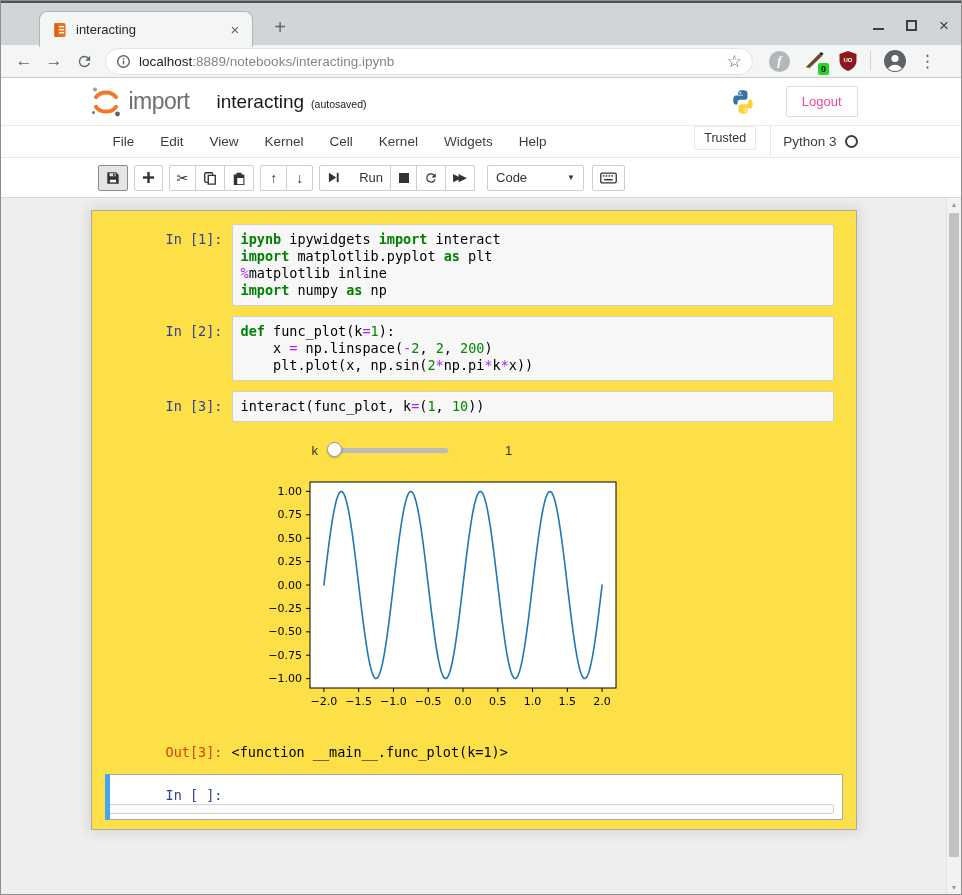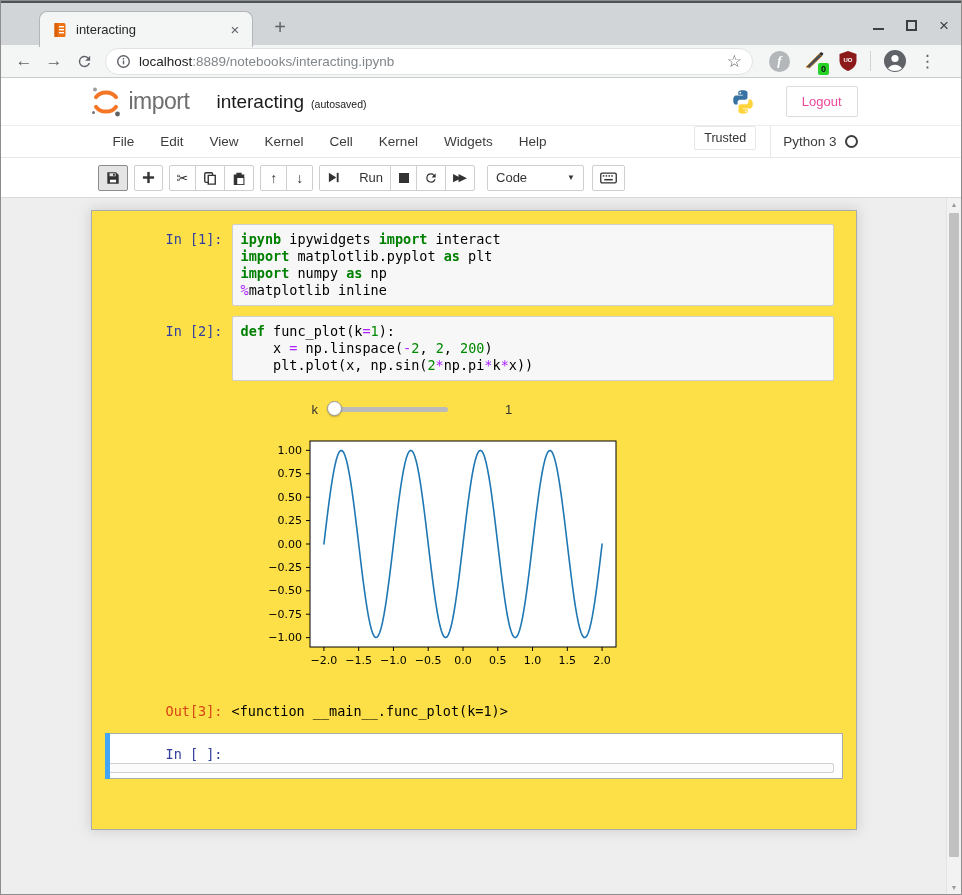--- a/index.html
+++ b/index.html
@@ -313,34 +313,40 @@
   </div>
 
   <div class="content">
     <div class="nb-container">
 
       <div class="cell">
         <div class="prompt">In [1]:</div>
         <div class="input-area">
             <div class="cm-line"><span class="tok-kw">ipynb</span><span class="tok-p"> ipywidgets </span><span class="tok-kw">import</span><span class="tok-p"> interact</span></div>
             <div class="cm-line"><span class="tok-kw">import</span><span class="tok-p"> matplotlib.pyplot </span><span class="tok-kw">as</span><span class="tok-p"> plt</span></div>
+            <div class="cm-line"><span class="tok-op">%</span><span class="tok-p">matplotlib inline</span></div>
             <div class="cm-line"><span class="tok-kw">import</span><span class="tok-p"> numpy </span><span class="tok-kw">as</span><span class="tok-p"> np</span></div>
-            <div class="cm-line"><span class="tok-op">%</span><span class="tok-p">matplotlib inline</span></div>
           </div>
       </div>
 
       <div class="cell">
         <div class="prompt">In [2]:</div>
         <div class="input-area">
             <div class="cm-line"><span class="tok-kw">def</span><span class="tok-p"> func_plot(k</span><span class="tok-op">=</span><span class="tok-num">1</span><span class="tok-p">):</span></div>
             <div class="cm-line"><span class="tok-p">    x </span><span class="tok-op">=</span><span class="tok-p"> np.linspace(</span><span class="tok-op">-</span><span class="tok-num">2</span><span class="tok-p">, </span><span class="tok-num">2</span><span class="tok-p">, </span><span class="tok-num">200</span><span class="tok-p">)</span></div>
             <div class="cm-line"><span class="tok-p">    plt.plot(x, np.sin(</span><span class="tok-num">2</span><span class="tok-op">*</span><span class="tok-p">np.pi</span><span class="tok-op">*</span><span class="tok-p">k</span><span class="tok-op">*</span><span class="tok-p">x))</span></div>
           </div>
       </div>
 
+      <div class="cell">
+        <div class="prompt">In [3]:</div>
+        <div class="input-area">
+            <div class="cm-line"><span class="tok-p">interact(func_plot, k</span><span class="tok-op">=</span><span class="tok-p">(</span><span class="tok-num">1</span><span class="tok-p">, </span><span class="tok-num">10</span><span class="tok-p">))</span></div>
+          </div>
+      </div>
 
       <div class="cell">
         <div class="prompt"></div>
         <div class="output-flex">
           <div class="widget-row">
             <span class="widget-label">k</span>
             <div class="slider">
               <div class="slider-handle"></div>
             </div>
             <span class="slider-readout">1</span>

